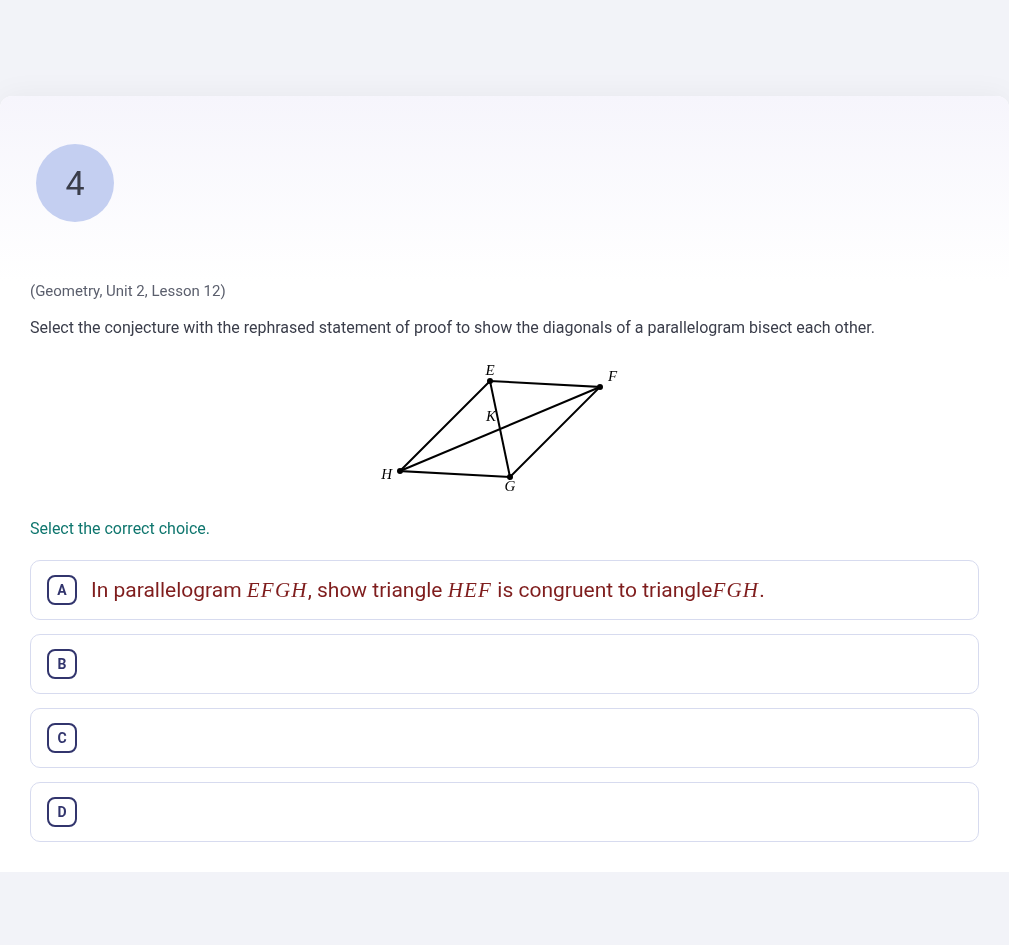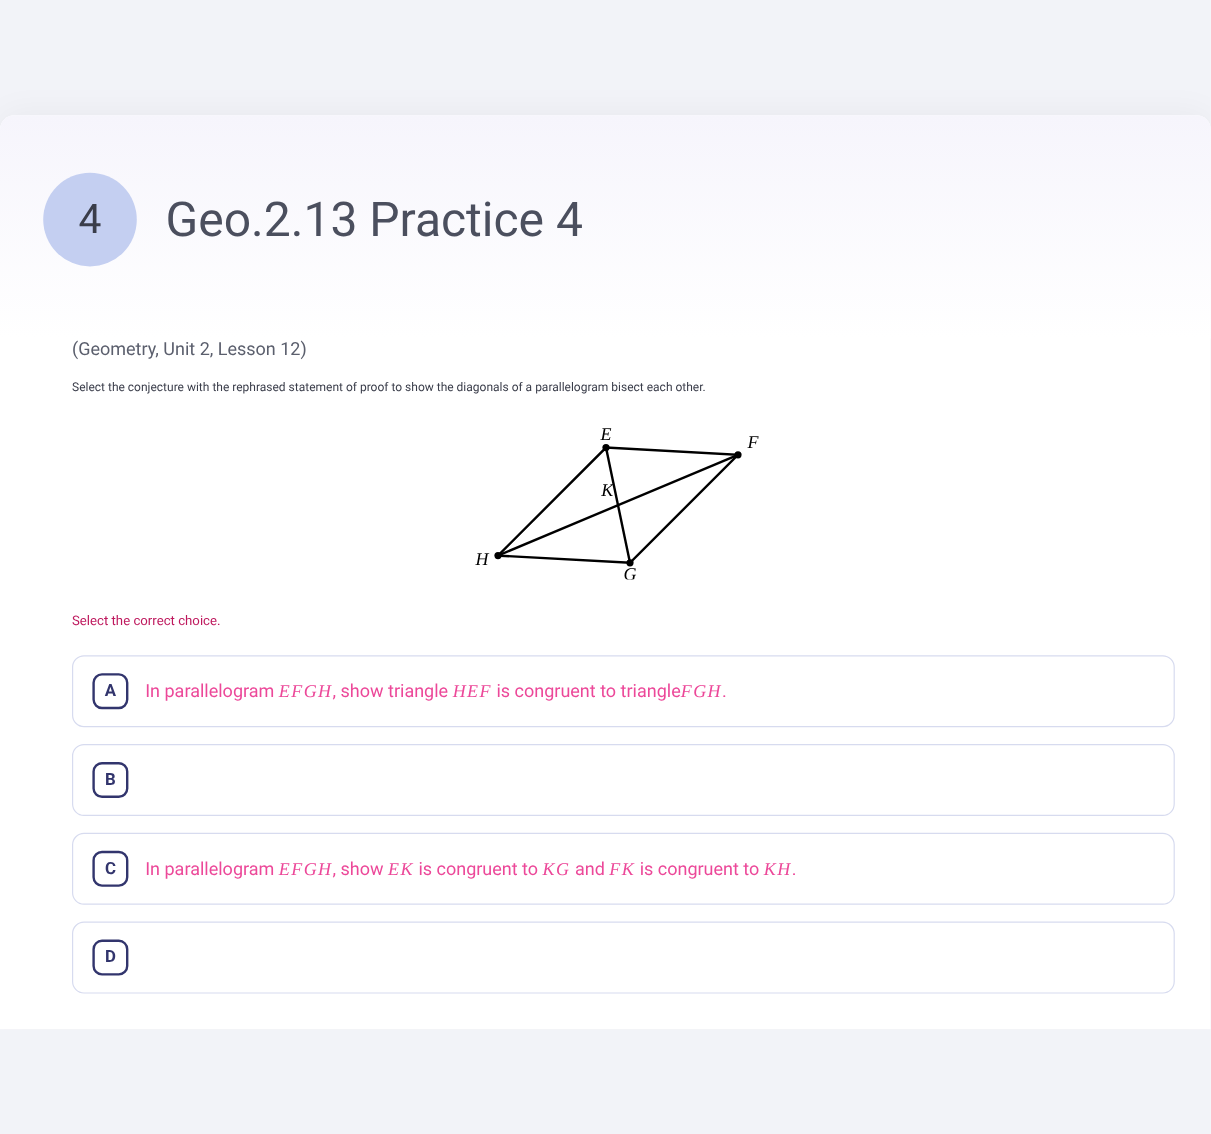--- a/index.html
+++ b/index.html
@@ -35,39 +35,38 @@
     font-weight: 400;
     color: #3a3d4a;
   }
   .title {
     font-size: 40px;
     font-weight: 400;
     color: #4b4f5e;
   }
   .body {
     padding: 0 30px 30px 30px;
-    margin-left: 30px;
   }
   .meta {
     color: #5b5f6d;
     font-size: 15px;
     margin-bottom: 18px;
   }
   .prompt {
     color: #3a3d4a;
-    font-size: 10px;
+    font-size: 16px;
     margin-bottom: 24px;
   }
   .figure {
     text-align: center;
     margin: 8px 0 24px 0;
   }
   .instruction {
-    color: #be185d;
-    font-size: 11px;
+    color: #0f766e;
+    font-size: 16px;
     margin-bottom: 22px;
   }
   .choices {
     display: flex;
     flex-direction: column;
     gap: 14px;
   }
   .choice {
     border: 1.5px solid #d7dbef;
     border-radius: 10px;
@@ -85,36 +84,35 @@
     border: 2px solid #32356d;
     border-radius: 8px;
     display: flex;
     align-items: center;
     justify-content: center;
     font-weight: 700;
     font-size: 14px;
     color: #32356d;
   }
   .choice-text {
-    font-size: 15px;
-    color: #ec4899;
+    font-size: 21px;
+    color: #7f1d1d;
   }
   .mi {
     font-family: "Times New Roman", Times, serif;
     font-style: italic;
     letter-spacing: 1.2px;
   }
 </style>
 </head>
 <body>
 
 <div class="card">
   <div class="header">
     <div class="badge">4</div>
-    <div class="title">Geo.2.13 Practice 4</div>
   </div>
   <div class="body">
     <div class="meta">(Geometry, Unit 2, Lesson 12)</div>
     <div class="prompt">Select the conjecture with the rephrased statement of proof to show the diagonals of a parallelogram bisect each other.</div>
 
     <div class="figure">
       <svg width="250" height="130" viewBox="0 0 250 130">
 
         <polygon points="20,110 110,20 220,26 130,116" fill="none" stroke="#000" stroke-width="2"></polygon>
         <line x1="20" y1="110" x2="220" y2="26" stroke="#000" stroke-width="2"></line>
@@ -136,20 +134,19 @@
     <div class="choices">
         <div class="choice">
           <div class="letter">A</div>
           <div class="choice-text">In parallelogram <span class="mi">EFGH</span>, show triangle <span class="mi">HEF</span> is congruent to triangle<span class="mi">FGH</span>.</div>
         </div>
         <div class="choice">
           <div class="letter">B</div>
         </div>
         <div class="choice">
           <div class="letter">C</div>
-          <div class="choice-text">In parallelogram <span class="mi">EFGH</span>, show <span class="mi">EK</span> is congruent to <span class="mi">KG</span> and <span class="mi">FK</span> is congruent to <span class="mi">KH</span>.</div>
         </div>
         <div class="choice">
           <div class="letter">D</div>
         </div>
       </div>
   </div>
 </div>
 
 </body></html>

